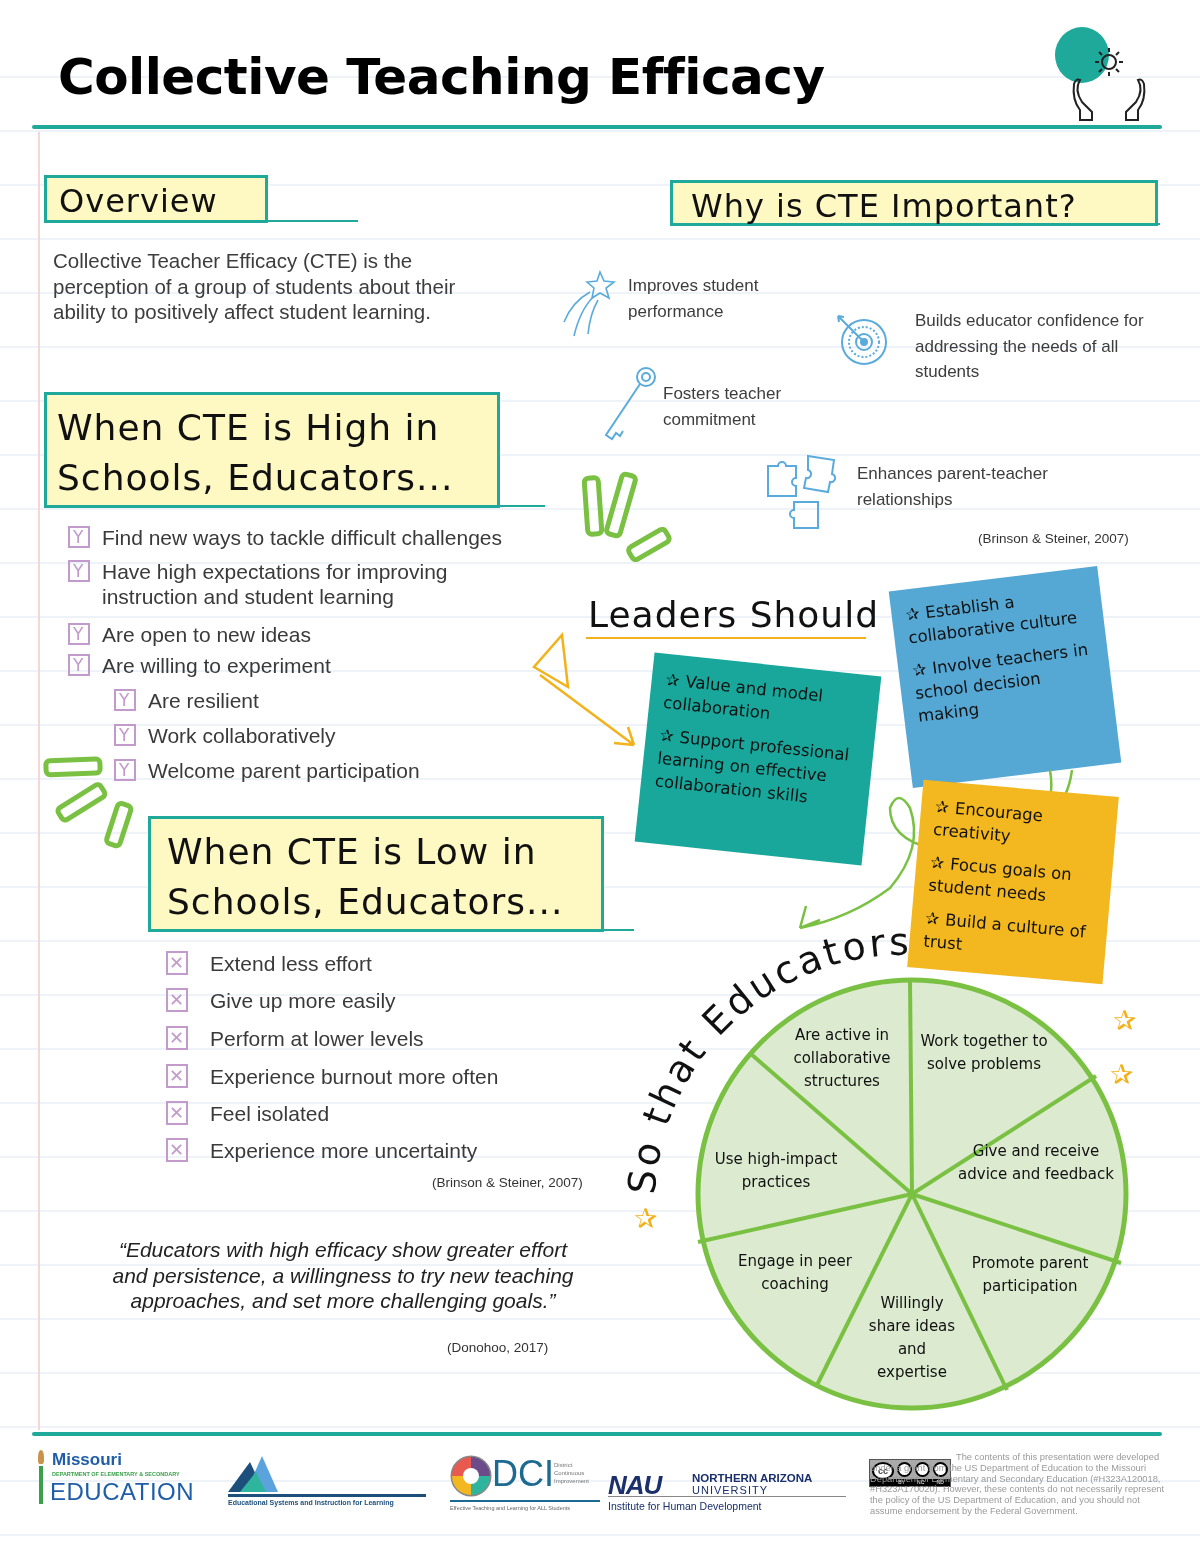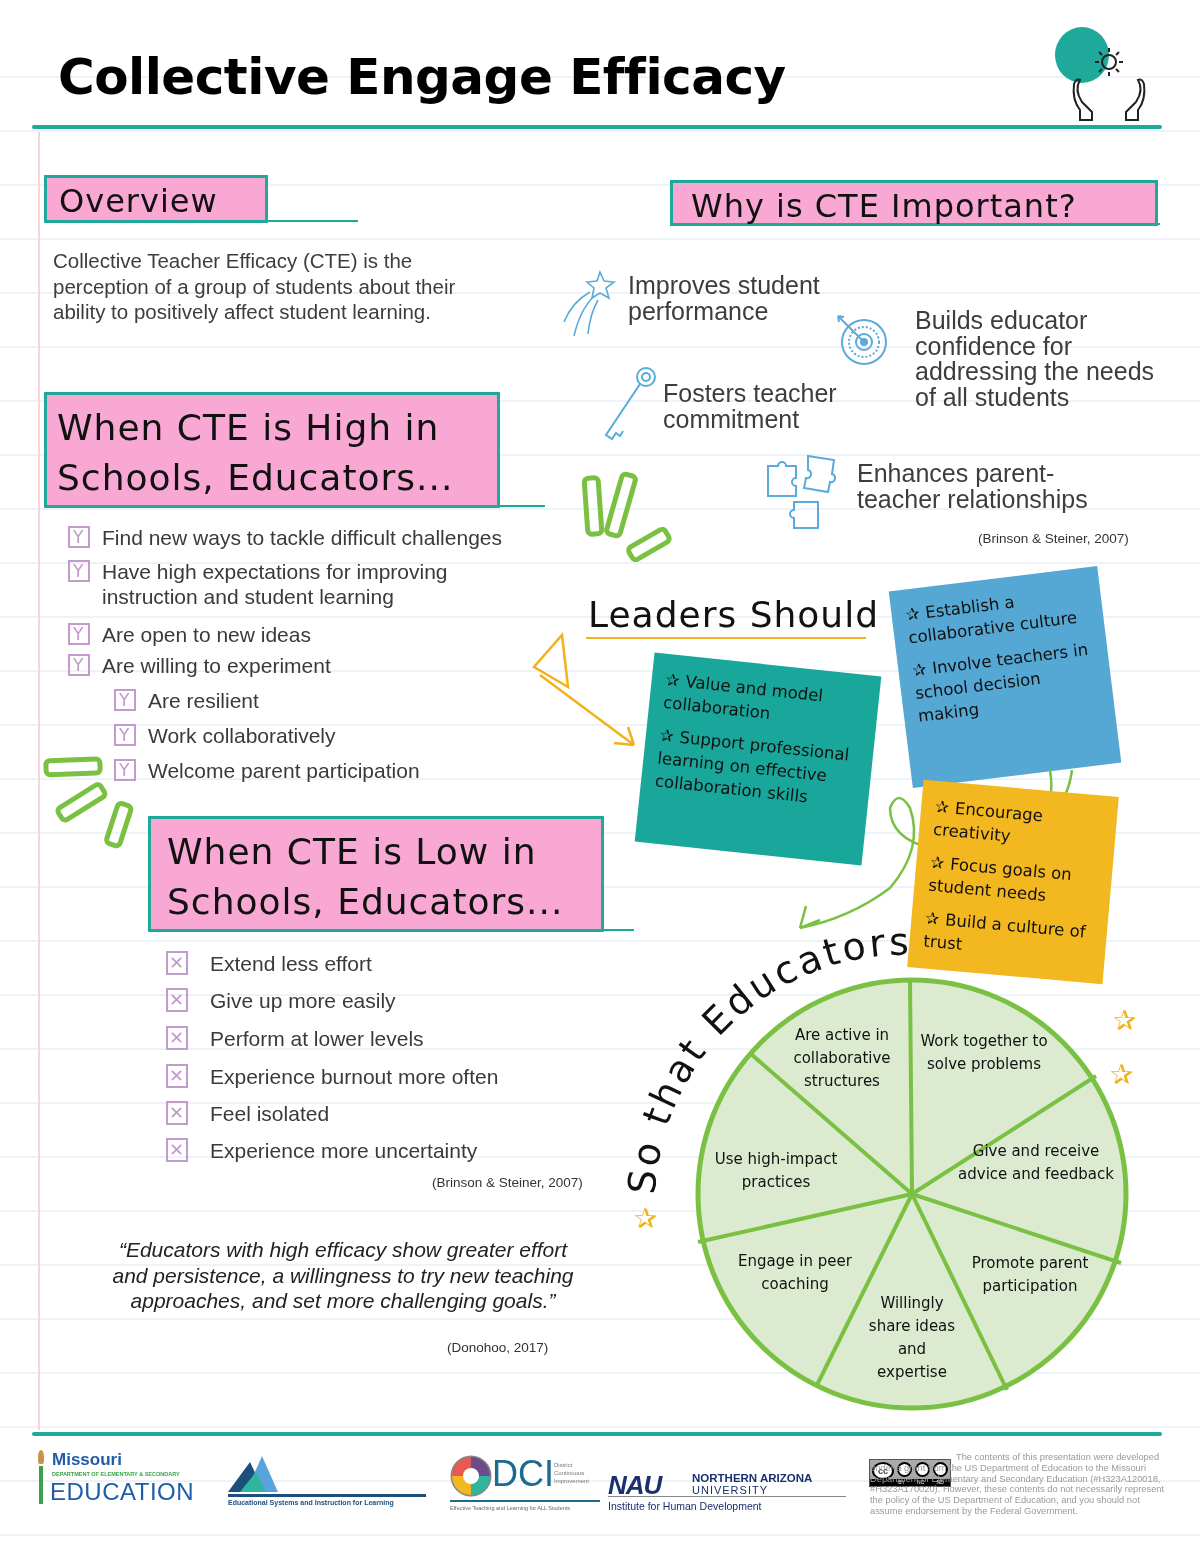--- a/index.html
+++ b/index.html
@@ -15,21 +15,21 @@
   .margin-line { left: 38px; top: 132px; width: 2px; height: 1298px; background: #f6d6d6; }
   .hand { font-family: "DejaVu Sans", sans-serif; color: #111; letter-spacing: 1px; }
 
   .title { left: 58px; top: 48px; font-size: 50px; color: #000; font-family: "DejaVu Sans", sans-serif; letter-spacing: -0.5px; }
   .top-rule { left: 32px; top: 125px; width: 1130px; height: 4px; background: #1ea99a; border-radius: 2px; }
   .bottom-rule { left: 32px; top: 1432px; width: 1130px; height: 4px; background: #1ea99a; border-radius: 2px; }
 
   .logo-circle { left: 1055px; top: 27px; width: 54px; height: 56px; border-radius: 50%; background: #1ea99a; }
   .logo-icon { left: 1065px; top: 40px; width: 90px; height: 84px; }
 
-  .hbox { border: 3px solid #1ea99a; background: #f9a8d4; }
+  .hbox { border: 3px solid #1ea99a; background: #fef9c3; }
   .hbox-tail { height: 2px; background: #1ea99a; }
 
   .overview-box { left: 44px; top: 175px; width: 224px; height: 48px; }
   .overview-box span { position: absolute; left: 12px; top: 4px; font-size: 32px; }
   .why-box { left: 622px; top: 180px; width: 488px; height: 46px; margin-left: 48px; }
   .why-box span { position: absolute; left: 18px; top: 4px; font-size: 32px; }
 
   .overview-text { left: 53px; top: 248px; width: 440px; font-size: 20.5px; line-height: 25.5px; color: #3d3d3d; }
 
   .high-box { left: 44px; top: 392px; width: 456px; height: 116px; }
@@ -39,21 +39,21 @@
   .low-box span { position: absolute; left: 16px; top: 8px; font-size: 36px; line-height: 50px; width: 430px; }
 
   .check-list .item { position: absolute; display: flex; align-items: flex-start; font-size: 21px; line-height: 25px; color: #3a3a3a; }
   .chk { width: 22px; height: 22px; border: 2px solid #c29acb; margin-right: 12px; margin-top: 1px; flex: 0 0 22px; position: relative; }
   .chk::after { content: "Y"; position: absolute; left: 3px; top: -3px; font-size: 17px; color: #c29acb; font-family: "DejaVu Sans", sans-serif; }
   .xbx { width: 22px; height: 24px; border: 2px solid #c29acb; margin-right: 22px; flex: 0 0 22px; position: relative; }
   .xbx::after { content: "\2715"; position: absolute; left: 1px; top: -2px; font-size: 18px; color: #c29acb; }
 
   .citation { font-size: 13.5px; color: #333; }
 
-  .why-item { font-size: 25px; line-height: 25.5px; color: #3d3d3d; }
+  .why-item { font-size: 17px; line-height: 25.5px; color: #3d3d3d; }
 
   .quote { left: 108px; top: 1237px; width: 470px; text-align: center; font-style: italic; font-size: 21px; line-height: 25.5px; color: #222; }
 
   .leaders { left: 588px; top: 594px; font-size: 36px; }
   .leaders-underline { left: 586px; top: 637px; width: 280px; height: 2px; background: #f2b21b; }
 
   .note { position: absolute; padding: 14px; font-size: 16.5px; line-height: 23px; color: #111; font-family: "DejaVu Sans", sans-serif; }
   .note .star { margin-right: 6px; }
   .note p { margin-bottom: 10px; }
   .note-teal { left: 644px; top: 664px; width: 228px; height: 190px; background: #18a79a; transform: rotate(6deg); }
@@ -64,21 +64,21 @@
   .so-that { left: 615px; top: 915px; width: 320px; height: 300px; }
 
   .green-deco { stroke: #7ac143; fill: none; stroke-width: 5; }
   .footer-logo { position: absolute; }
 </style>
 </head>
 <body>
 
 <div class="abs margin-line"></div>
 
-<h1 class="abs title">Collective Engage Efficacy</h1>
+<h1 class="abs title">Collective Teaching Efficacy</h1>
 <div class="abs logo-circle"></div>
 <svg class="abs logo-icon" viewBox="0 0 90 84" fill="none" stroke="#222" stroke-width="2">
   <circle cx="44" cy="22" r="7"></circle>
   <path d="M44 8 v4 M44 32 v4 M30 22 h4 M54 22 h4 M34 12 l3 3 M51 29 l3 3 M34 32 l3 -3 M51 15 l3 -3"></path>
   <path d="M15 40 q-6 10 2 22 l10 10 v8 h-12 v-10 q-8 -10 -6 -26 q2 -6 6 -4z"></path>
   <path d="M73 40 q6 10 -2 22 l-10 10 v8 h12 v-10 q8 -10 6 -26 q-2 -6 -6 -4z"></path>
 </svg>
 <div class="abs top-rule"></div>
 
 <div class="abs hbox overview-box">

